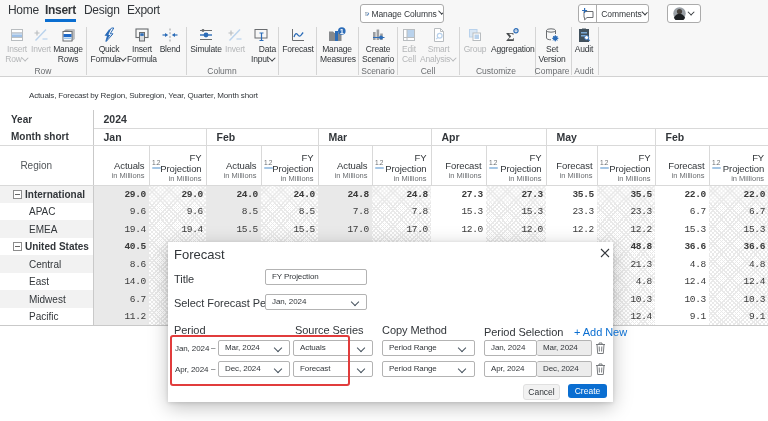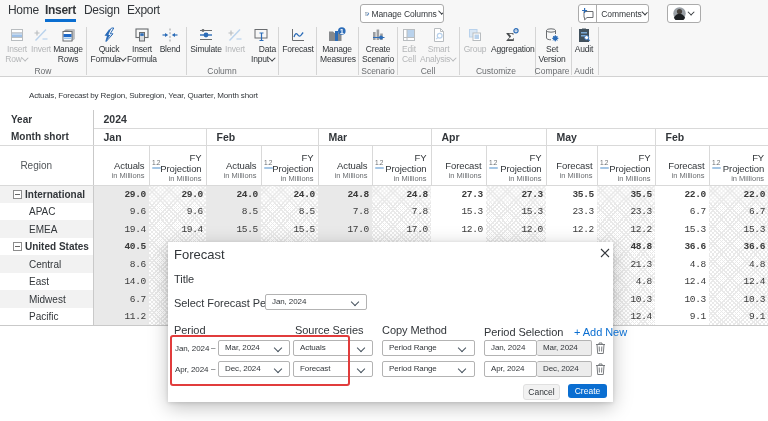--- a/index.html
+++ b/index.html
@@ -514,20 +514,21 @@
       </tr>
 </tbody>
   </table>
 
 <div id="dlg">
 <div class="ttl">Forecast</div>
 <div class="x"><svg width="16" height="16" viewBox="0 0 16 16">
         <path d="M4 4 L12 12 M12 4 L4 12" stroke="#32363a" stroke-width="1.1"></path>
       </svg></div>
 <div class="lbl" style="left:6px;top:31px;">Title</div>
+<div class="fld" style="left:97px;top:27px;width:94px;height:14px;">FY Projection</div>
 <div class="lbl" style="left:6px;top:55px;">Select Forecast Period <svg width="8" height="8" viewBox="0 0 8 8" style="vertical-align:-1px;">
         <circle cx="4" cy="4" r="3.4" fill="none" stroke="#5b738b" stroke-width="0.8"></circle>
         <line x1="4" y1="3.4" x2="4" y2="6" stroke="#5b738b" stroke-width="0.9"></line>
         <circle cx="4" cy="2.1" r="0.6" fill="#5b738b"></circle>
       </svg></div>
 <div class="fld" style="left:97px;top:52px;width:94px;height:14px;">Jan, 2024</div>
 <div class="car" style="left:184px;top:57px;"></div>
 
 <div class="lbl" style="left:6px;top:82px;">Period</div>
 <div class="lbl" style="left:127px;top:82px;">Source Series</div>

